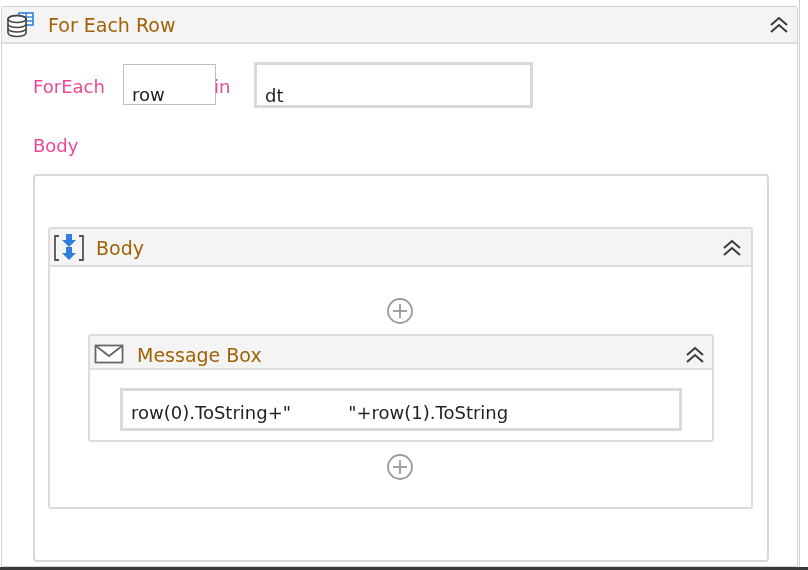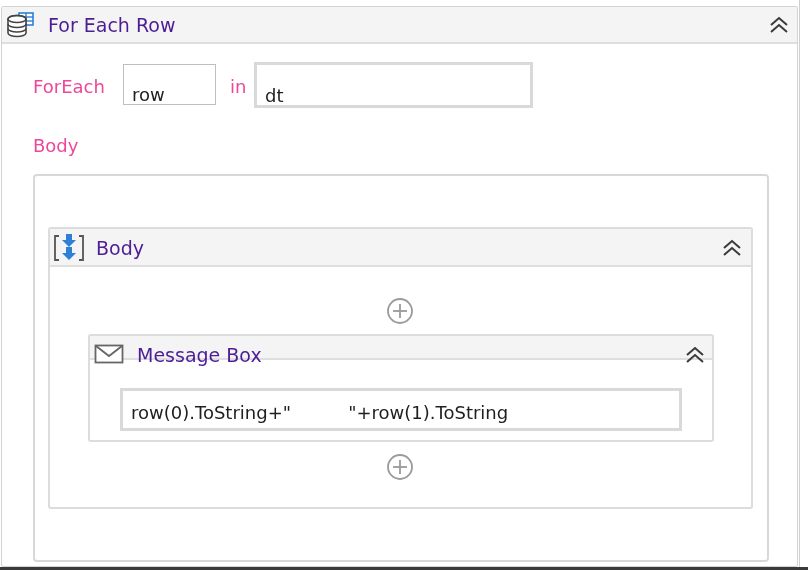--- a/index.html
+++ b/index.html
@@ -13,21 +13,21 @@
 
     
     .outer {
       left: 1px; top: 6px; width: 797px; height: 561px;
       border: 1px solid #d4d4d4; border-radius: 2px; background: #fff;
     }
     .outer-header {
       left: 0; top: 0; width: 795px; height: 37px;
       background: #f4f4f4; border-bottom: 2px solid #dedede;
     }
-    .title { font-size: 19px; color: #4c1d95; line-height: 1; white-space: nowrap; }
+    .title { font-size: 19px; color: #a16207; line-height: 1; white-space: nowrap; }
     .collapse {
       width: 22px; height: 22px; display: flex; align-items: center; justify-content: center; cursor: pointer;
     }
     .lbl { font-size: 18px; color: #ec4899; line-height: 1; white-space: nowrap; }
 
     .input {
       background: #fff; font-size: 18px; color: #1f1f1f; line-height: 1;
       padding-left: 8px; display: flex; align-items: flex-end; white-space: nowrap; overflow: hidden;
     }
     .input-thin { border: 1px solid #bfbfbf; }
@@ -80,21 +80,21 @@
         <polyline points="2,9 10,2 18,9" fill="none" stroke="#3a3a3a" stroke-width="2"></polyline>
         <polyline points="2,16 10,9 18,16" fill="none" stroke="#3a3a3a" stroke-width="2"></polyline>
       </svg>
     </span>
   </div>
 
   <span class="abs lbl" style="left:31px; top:71px;">ForEach</span>
   <div class="abs input input-thin" style="left:121px; top:57px; width:93px; height:41px;">
     <span>row</span>
   </div>
-  <span class="abs lbl" style="left:228px; top:71px;">in</span>
+  <span class="abs lbl" style="left:212px; top:71px;">in</span>
   <div class="abs input input-thick" style="left:252px; top:55px; width:279px; height:46px;">
     <span>dt</span>
   </div>
 
   <span class="abs lbl" style="left:31px; top:130px;">Body</span>
 
   <div class="abs container-box" style="left:31px; top:167px; width:736px; height:388px;">
 
     <div class="abs seq" style="left:13px; top:51px; width:705px; height:282px;">
       <div class="abs seq-header" style="left:0; top:0; width:701px; height:38px;">
@@ -119,21 +119,21 @@
 
       <span class="abs plus" style="left:336px; top:68px;">
         <svg width="28" height="28" viewBox="0 0 28 28">
           <circle cx="14" cy="14" r="12" fill="#fff" stroke="#9a9a9a" stroke-width="1.8"></circle>
           <line x1="14" y1="7" x2="14" y2="21" stroke="#9a9a9a" stroke-width="1.8"></line>
           <line x1="7" y1="14" x2="21" y2="14" stroke="#9a9a9a" stroke-width="1.8"></line>
         </svg>
       </span>
 
       <div class="abs seq" style="left:38px; top:105px; width:626px; height:108px;">
-        <div class="abs seq-header" style="left:0; top:0; width:622px; height:24px;">
+        <div class="abs seq-header" style="left:0; top:0; width:622px; height:34px;">
           <span class="abs" style="left:4px; top:8px;">
             <svg width="30" height="20" viewBox="0 0 30 20">
               <rect x="1.5" y="1.5" width="27" height="17" fill="#fff" stroke="#666" stroke-width="1.8"></rect>
               <polyline points="2,2 15,12 28,2" fill="none" stroke="#666" stroke-width="1.8"></polyline>
             </svg>
           </span>
           <span class="abs title" style="left:47px; top:10px;">Message Box</span>
           <span class="abs collapse" style="left:594px; top:8px;">
             <svg width="20" height="18" viewBox="0 0 20 18">
               <polyline points="2,9 10,2 18,9" fill="none" stroke="#3a3a3a" stroke-width="2"></polyline>

